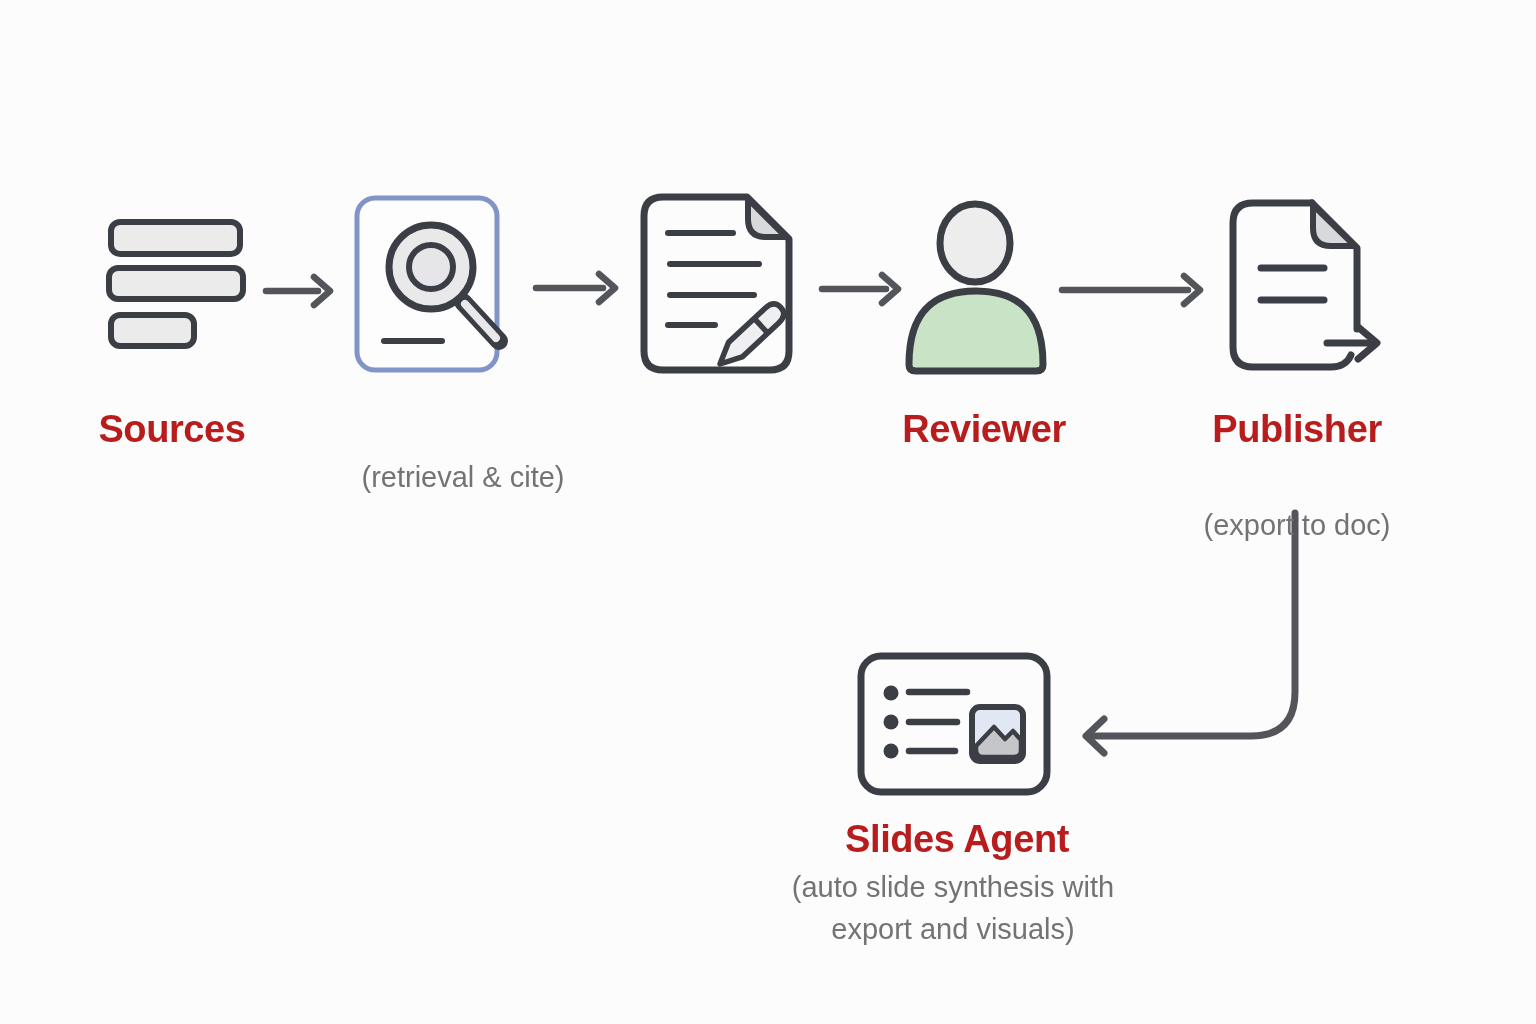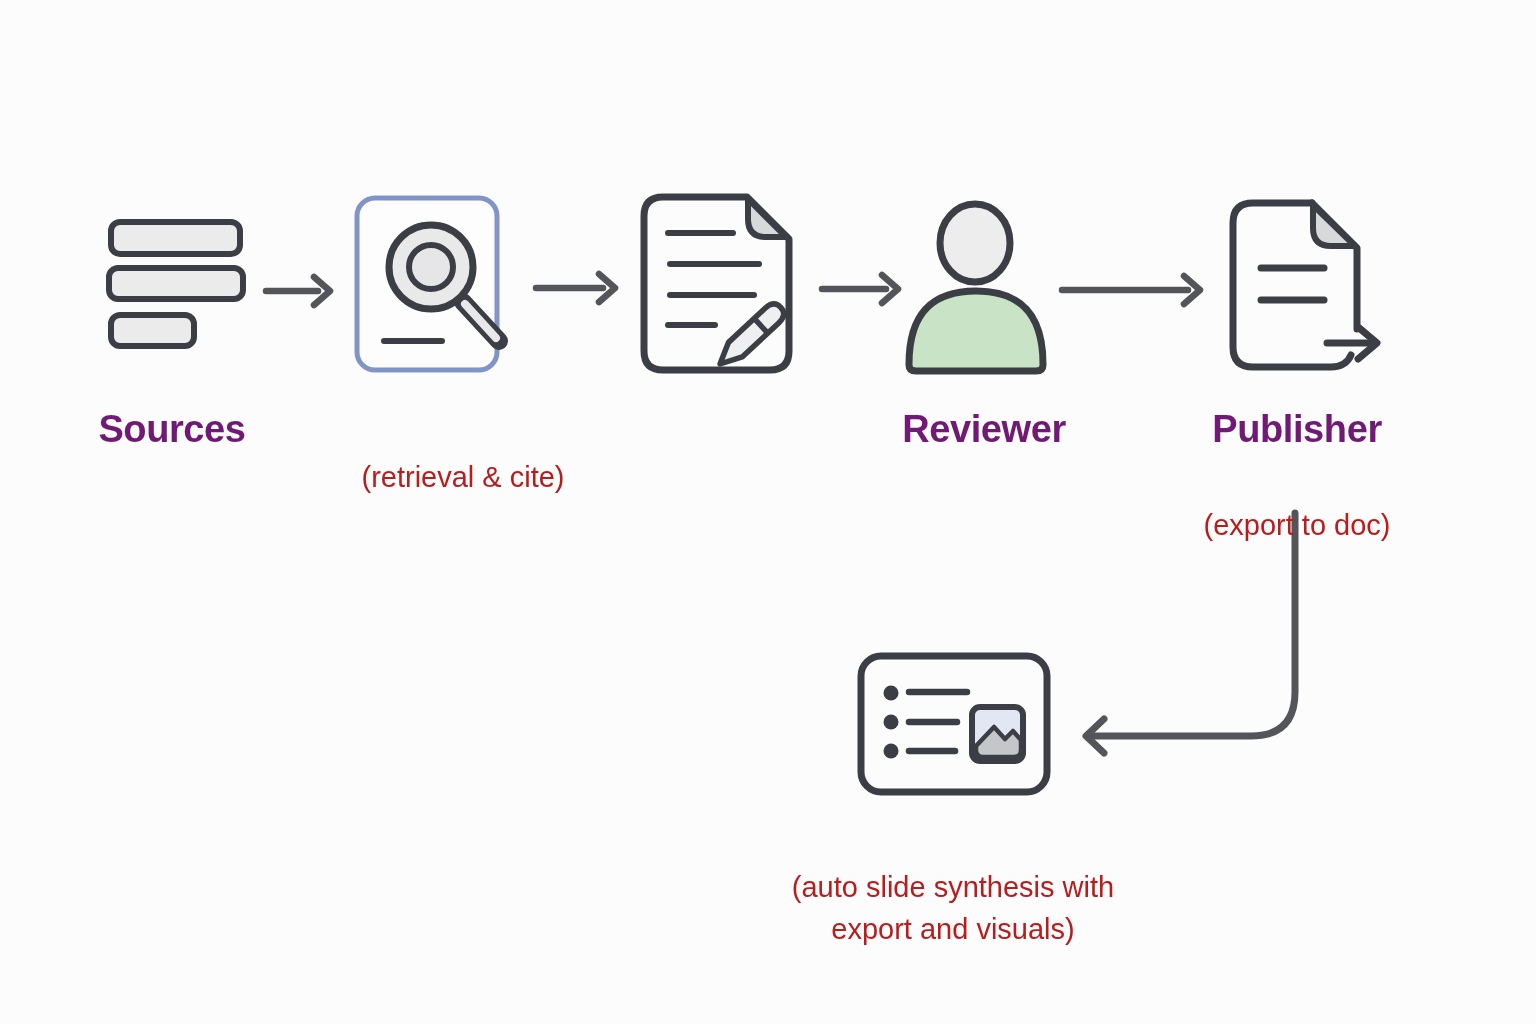--- a/index.html
+++ b/index.html
@@ -11,32 +11,32 @@
     font-family: "Liberation Sans", sans-serif;
     overflow: hidden;
   }
   .layer { position: absolute; left: 0; top: 0; }
   .node-label {
     position: absolute;
     transform: translateX(-50%);
     font-size: 38px;
     font-weight: 700;
     letter-spacing: -0.4px;
-    color: #701a75;
+    color: #b91c1c;
     text-align: center;
     line-height: 1.36;
     white-space: nowrap;
   }
   .node-label.wrap { white-space: normal; width: 195px; }
   .node-sublabel {
     position: absolute;
     transform: translateX(-50%);
     font-size: 29px;
     font-weight: 400;
-    color: #b91c1c;
+    color: #737373;
     text-align: center;
     line-height: 1.45;
     white-space: nowrap;
   }
   .node-sublabel.wrap { white-space: normal; }
   .node-sublabel.w-reviewer { width: 290px; }
   .node-sublabel.w-slides { width: 345px; }
 </style>
 </head>
 <body>
@@ -142,15 +142,16 @@
   <div class="node-label" style="left:172px; top:404px;">Sources</div>
 
   <div class="node-sublabel" style="left:463px; top:456px;">(retrieval &amp; cite)</div>
 
 
   <div class="node-label" style="left:984px; top:404px;">Reviewer</div>
 
   <div class="node-label" style="left:1297px; top:404px;">Publisher</div>
   <div class="node-sublabel" style="left:1297px; top:456px;margin-top:48px;">(export to doc)</div>
 
+  <div class="node-label" style="left:957px; top:814px;">Slides Agent</div>
   <div class="node-sublabel wrap w-slides" style="left:953px; top:866px;">(auto slide synthesis with export and visuals)</div>
 
 </div>
 
 </body></html>

